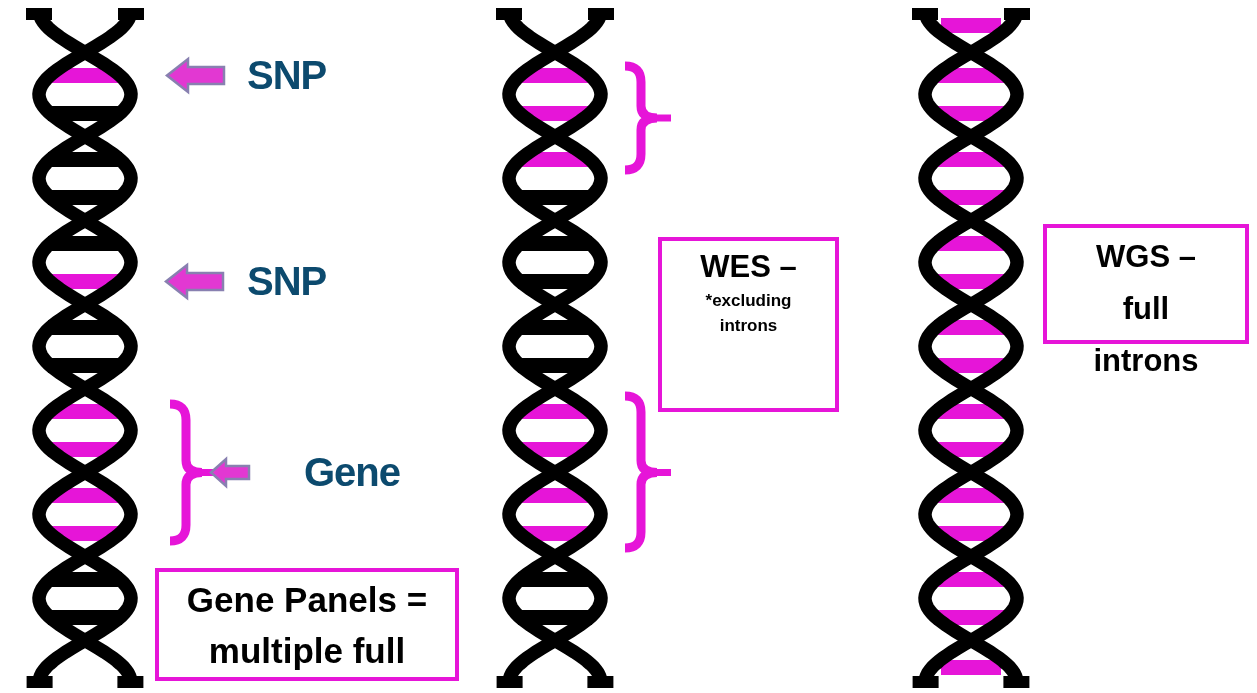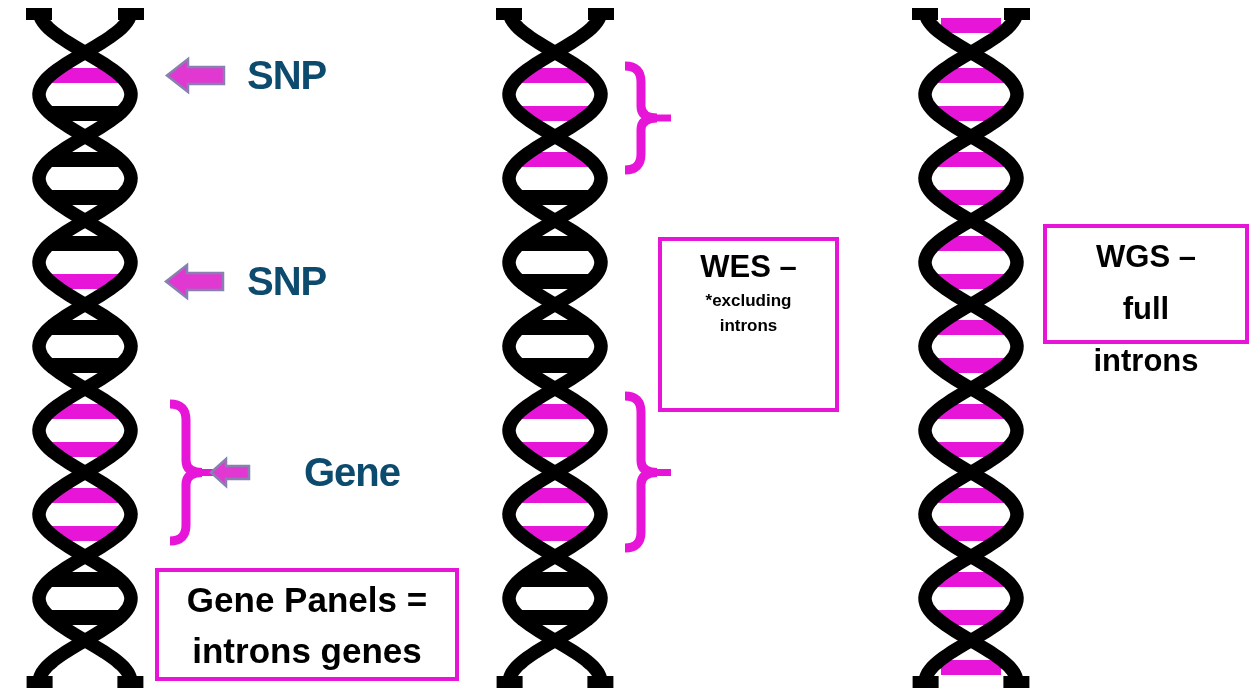--- a/index.html
+++ b/index.html
@@ -106,21 +106,21 @@
     </svg>
 
   <div class="lbl" id="snp1-label">SNP</div>
 
   <div class="lbl" id="snp2-label">SNP</div>
 
   <div class="lbl" id="gene-label">Gene</div>
 
   <div class="pbox" id="gene-panels-box">
     <div>Gene Panels =</div>
-    <div>introns genes</div>
+    <div>multiple full</div>
   </div>
 
   <div class="pbox" id="wes-box">
     <div class="big">WES –</div>
     <div class="small">*excluding</div>
     <div class="small">introns</div>
   </div>
 
   <div class="pbox" id="wgs-box">
     <div>WGS –</div>

